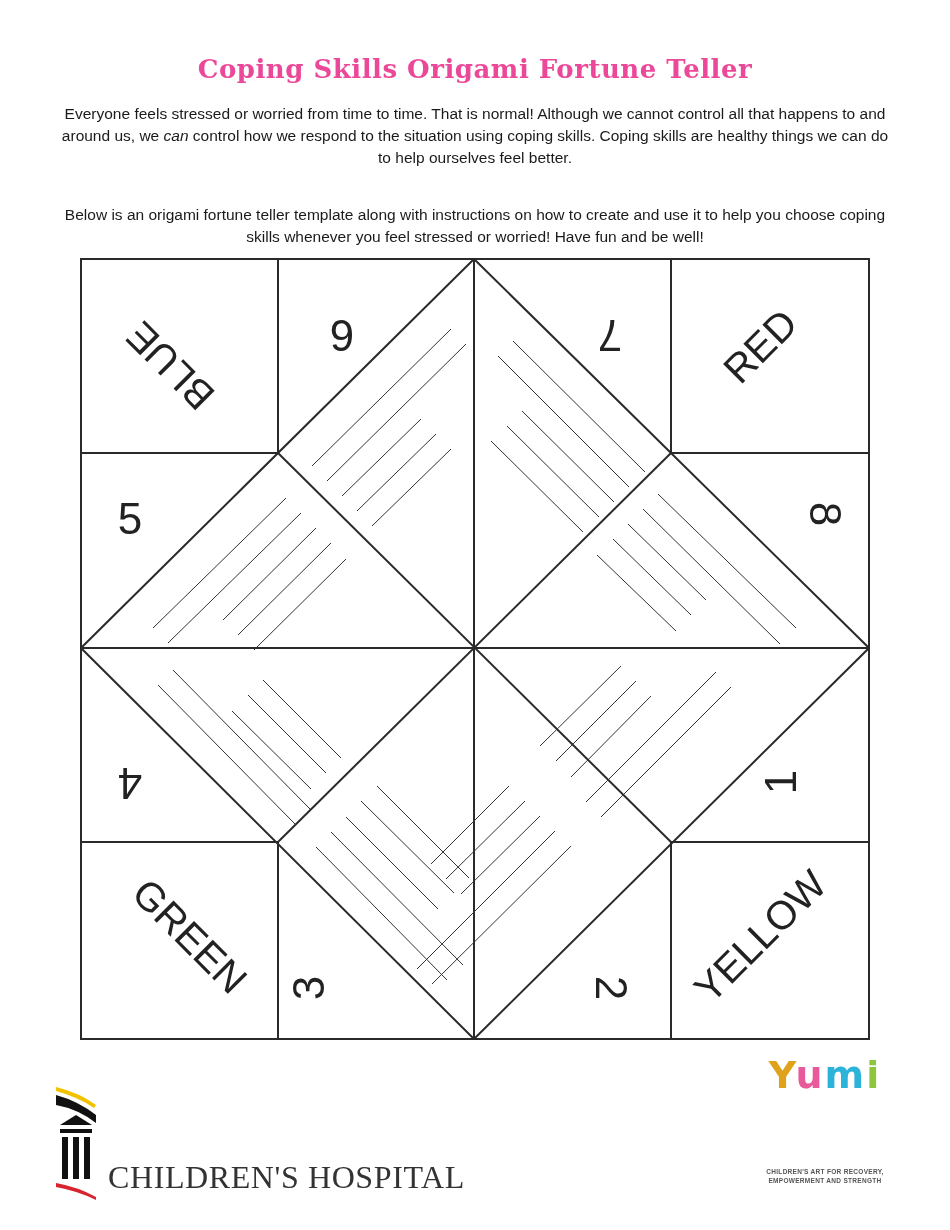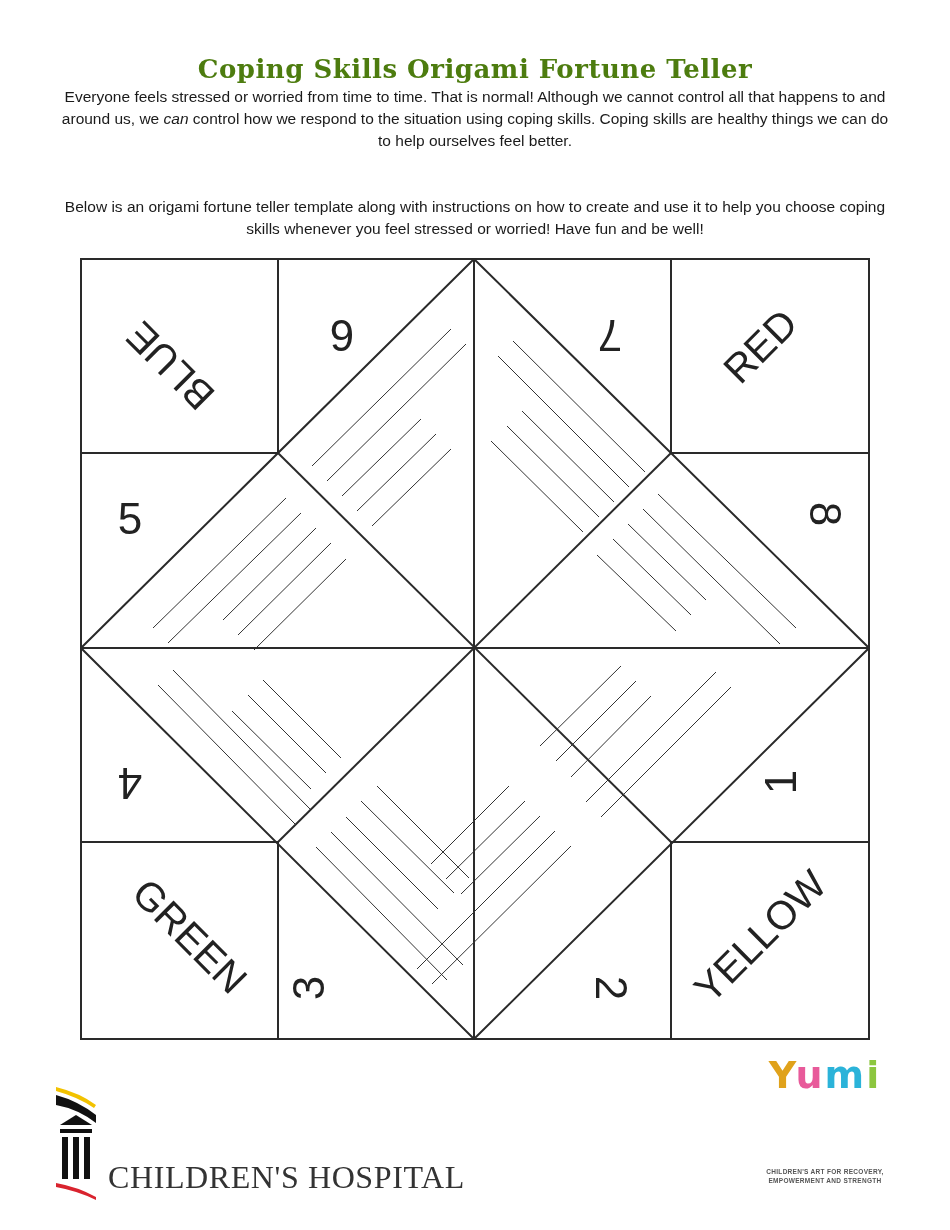--- a/index.html
+++ b/index.html
@@ -1,27 +1,27 @@
 <!DOCTYPE html>
 <html><head>
 <meta charset="utf-8">
 <style>
   html, body { margin: 0; padding: 0; background: #ffffff; }
   body { width: 950px; height: 1230px; position: relative; overflow: hidden; font-family: "Liberation Sans", sans-serif; }
   .title {
     position: absolute; left: 0; top: 54px; width: 950px; text-align: center;
     font-family: "DejaVu Serif", serif; font-weight: bold; font-size: 26px;
-    color: #4d7c0f; letter-spacing: 0.5px;
+    color: #ec4899; letter-spacing: 0.5px;
   }
   .para {
     position: absolute; left: 60px; width: 830px; text-align: center;
     font-family: "Liberation Sans", sans-serif; font-size: 15.5px; line-height: 22px; color: #1a1a1a;
   }
-  .p1 { top: 86px; text-align: center; }
-  .p2 { top: 196px; text-align: center; }
+  .p1 { top: 103px; text-align: center; }
+  .p2 { top: 204px; text-align: center; }
   .sheet { position: absolute; left: 80px; top: 258px; width: 790px; height: 782px; }
   .sheet svg { display: block; }
   .lbl { font-family: "Liberation Sans", sans-serif; fill: #222; }
   .umd { position: absolute; left: 52px; top: 1085px; width: 420px; height: 115px; }
   .umd-text1 { position: absolute; left: 56px; top: 40px; font-family: "Liberation Serif", serif; font-size: 30px; color: #333; letter-spacing: 0.5px; white-space: nowrap; }
   .umd-text1 .of { font-style: italic; font-size: 24px; }
   .umd-text2 { position: absolute; left: 56px; top: 74px; font-family: "Liberation Serif", serif; font-size: 32px; color: #333; letter-spacing: 0.6px; white-space: nowrap; }
   .yumi { position: absolute; left: 745px; top: 1045px; width: 160px; height: 150px; }
   .yumi-word { position: absolute; left: 0; top: 8px; width: 160px; text-align: center; font-family: "DejaVu Sans", sans-serif; font-size: 38px; font-weight: bold; letter-spacing: 2px; }
   .yumi-cares { position: absolute; left: 0; top: 62px; width: 160px; text-align: center; font-family: "DejaVu Serif", serif; font-style: italic; font-size: 36px; color: #D42A2A; font-weight: bold; letter-spacing: 1px; }

